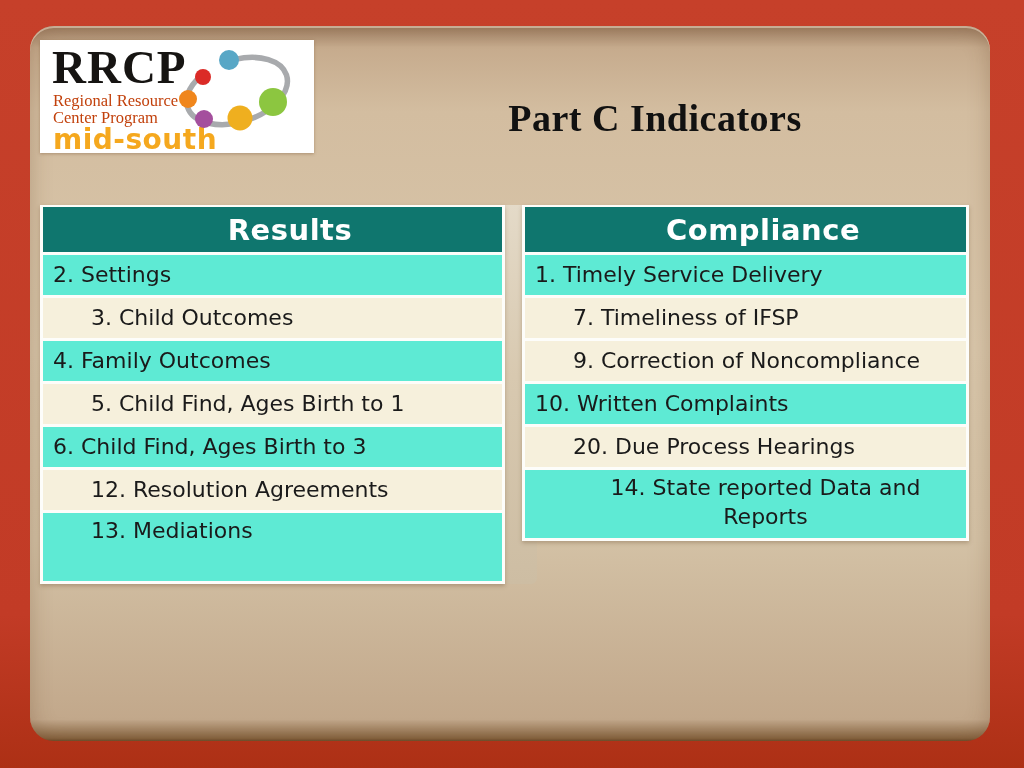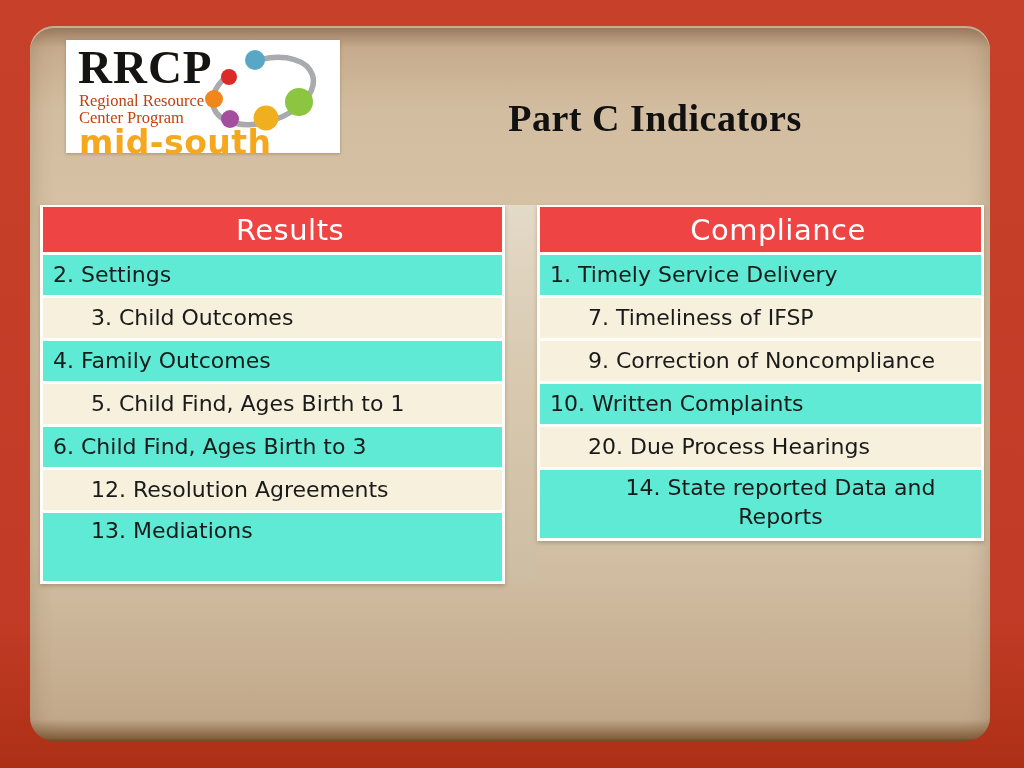--- a/index.html
+++ b/index.html
@@ -12,57 +12,57 @@
   .panel{
     position:absolute;left:30px;top:26px;width:960px;height:715px;
     border-radius:24px;
     background:linear-gradient(180deg,
       #9f7f63 0%, #c6ab8d 3%, #d3bda0 12%, #d8c6aa 45%,
       #d3c1a5 72%, #c2a88b 97%, #8a6844 99.6%, #6f4f2c 100%);
     box-shadow:inset 0 2px 0 rgba(255,240,220,.45), inset 0 0 22px rgba(95,55,25,.28);
   }
   
   .logo{
-    position:absolute;left:66px;top:40px;width:274px;height:113px;
+    position:absolute;left:40px;top:40px;width:274px;height:113px;
     background:#fff;box-shadow:0 1px 3px rgba(100,60,30,.35);
   }
   .logo-acronym{
     position:absolute;left:12px;top:2px;
     font-family:"Liberation Serif",serif;font-weight:bold;
     font-size:47px;color:#161412;letter-spacing:1px;line-height:1.1;
   }
   .logo-sub{
     position:absolute;left:13px;top:53px;
     font-family:"Liberation Serif",serif;font-size:16.5px;color:#c2410c;
     line-height:1.02;white-space:nowrap;
   }
   .logo-region{
     position:absolute;left:13px;top:83px;
-    font-weight:bold;font-size:33px;color:#f5a81e;letter-spacing:.5px;
+    font-weight:bold;font-size:28px;color:#f5a81e;letter-spacing:.5px;
   }
   .logo-graphic{position:absolute;left:0;top:0;}
   
   .title{
     position:absolute;left:330px;top:99px;width:650px;
     text-align:center;font-family:"Liberation Serif",serif;
     font-weight:bold;font-size:38px;color:#111;letter-spacing:.5px;
     line-height:1;
   }
   
   .table{
     position:absolute;top:205px;
     background:#fdfdfa;padding:2px 3px 3px 3px;box-sizing:border-box;
     box-shadow:0 2px 4px rgba(110,80,50,.35);
   }
   .table.left{left:40px;width:465px;}
-  .table.right{left:537px;width:447px;}
+  .table.right{left:522px;width:447px;}
   .thead{
-    height:45px;background:#ef4444;color:#fff;
+    height:45px;background:#0f766e;color:#fff;
     display:flex;align-items:center;justify-content:center;
-    font-weight:normal;font-size:29px;letter-spacing:.5px;padding-left:35px;
+    font-weight:bold;font-size:29px;letter-spacing:.5px;padding-left:35px;
   }
   .row{
     height:40px;margin-top:3px;display:flex;align-items:center;
     padding:0 8px 0 10px;font-size:22px;color:#1a1a1a;line-height:1.3;
   }
   .row.tan{background:#5eead4;text-align:center;}
   .row.cream{background:#f6f0dc;padding-left:48px;}
   .row.tall{height:68px;align-items:flex-start;padding-top:4px;box-sizing:content-box;}
   .row.tall{height:64px;padding-left:48px;}
   .divider{

